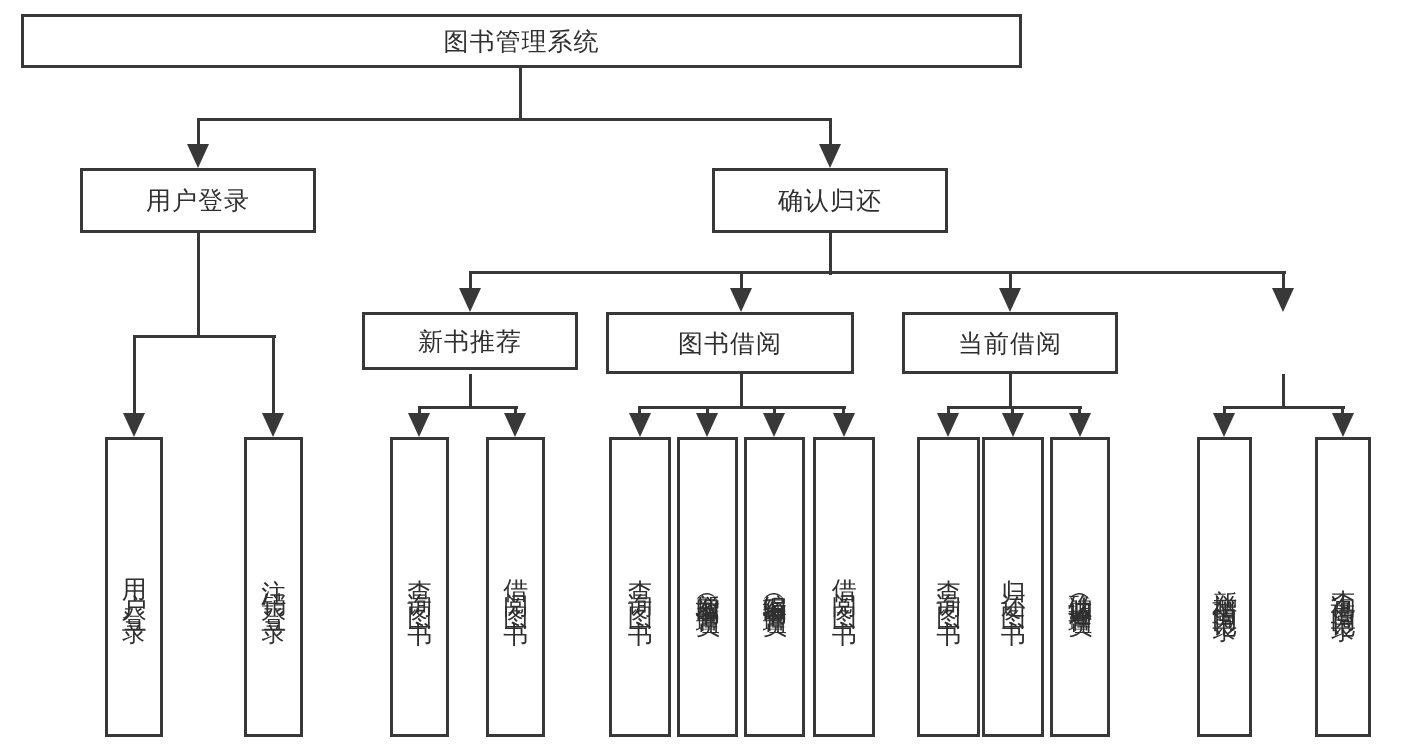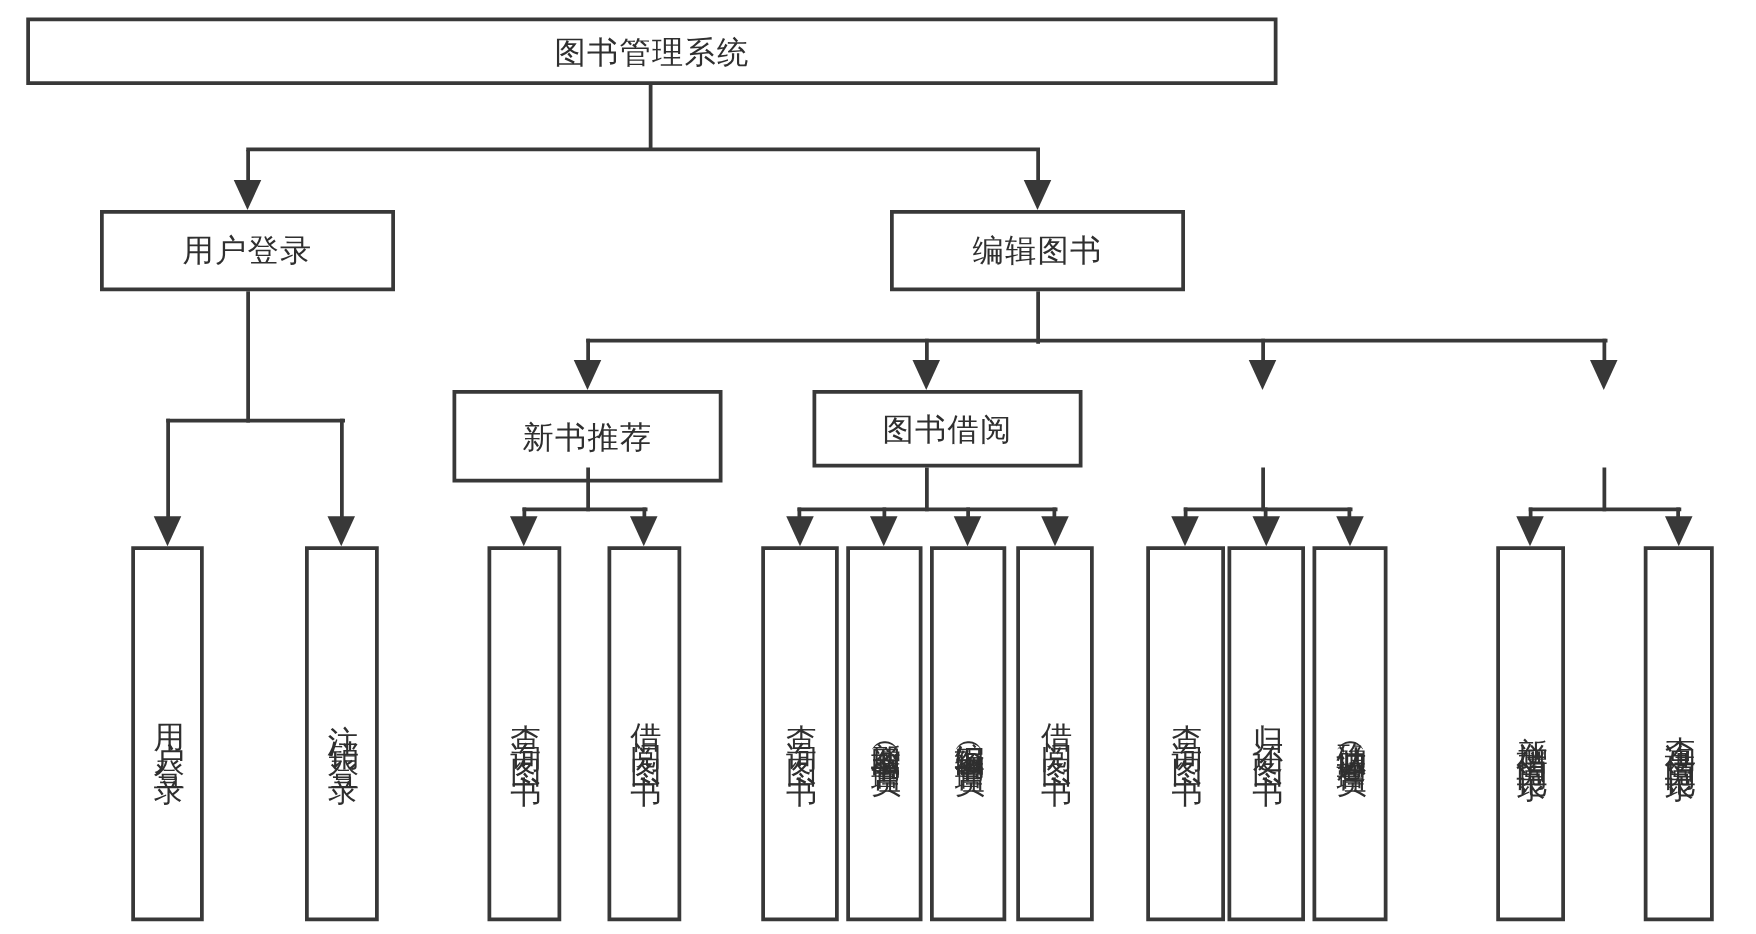--- a/index.html
+++ b/index.html
@@ -40,42 +40,43 @@
   <div class="node" style="left:21px;top:14px;width:1001px;height:54px;text-align:right;">图书管理系统</div>
 
   <div class="vline" style="left:519px;top:68px;height:52px;"></div>
   <div class="hline" style="left:197px;top:118px;width:635px;"></div>
   <div class="vline" style="left:197px;top:120px;height:28px;"></div>
   <div class="ah" style="left:187px;top:144px;"></div>
   <div class="vline" style="left:829px;top:120px;height:28px;"></div>
   <div class="ah" style="left:819px;top:144px;"></div>
 
   <div class="node" style="left:80px;top:168px;width:236px;height:65px;">用户登录</div>
-  <div class="node" style="left:712px;top:168px;width:236px;height:65px;">编辑图书</div>
+  <div class="node" style="left:712px;top:168px;width:236px;height:65px;">确认归还</div>
 
   <div class="vline" style="left:197px;top:233px;height:105px;"></div>
   <div class="hline" style="left:133px;top:335px;width:143px;"></div>
   <div class="vline" style="left:133px;top:335px;height:80px;"></div>
   <div class="ah" style="left:123px;top:413px;"></div>
   <div class="vline" style="left:272px;top:335px;height:80px;"></div>
   <div class="ah" style="left:262px;top:413px;"></div>
 
   <div class="vline" style="left:829px;top:233px;height:42px;"></div>
   <div class="hline" style="left:469px;top:271px;width:817px;"></div>
   <div class="vline" style="left:469px;top:271px;height:20px;"></div>
   <div class="ah" style="left:459px;top:288px;"></div>
   <div class="vline" style="left:740px;top:271px;height:20px;"></div>
   <div class="ah" style="left:730px;top:288px;"></div>
   <div class="vline" style="left:1009px;top:271px;height:20px;"></div>
   <div class="ah" style="left:999px;top:288px;"></div>
   <div class="vline" style="left:1282px;top:271px;height:20px;"></div>
   <div class="ah" style="left:1272px;top:288px;"></div>
 
-  <div class="node" style="left:362px;top:312px;width:216px;height:74px;">新书推荐</div>
-  <div class="node" style="left:650px;top:312px;width:216px;height:62px;">图书借阅</div>
+  <div class="node" style="left:362px;top:312px;width:216px;height:58px;">新书推荐</div>
+  <div class="node" style="left:606px;top:312px;width:248px;height:62px;">图书借阅</div>
+  <div class="node" style="left:902px;top:312px;width:216px;height:62px;">当前借阅</div>
 
   <div class="vline" style="left:469px;top:374px;height:35px;"></div>
   <div class="hline" style="left:418px;top:406px;width:100px;"></div>
   <div class="vline" style="left:418px;top:406px;height:11px;"></div>
   <div class="ah" style="left:408px;top:413px;"></div>
   <div class="vline" style="left:514px;top:406px;height:11px;"></div>
   <div class="ah" style="left:504px;top:413px;"></div>
 
   <div class="vline" style="left:740px;top:374px;height:35px;"></div>
   <div class="hline" style="left:638px;top:406px;width:208px;"></div>

